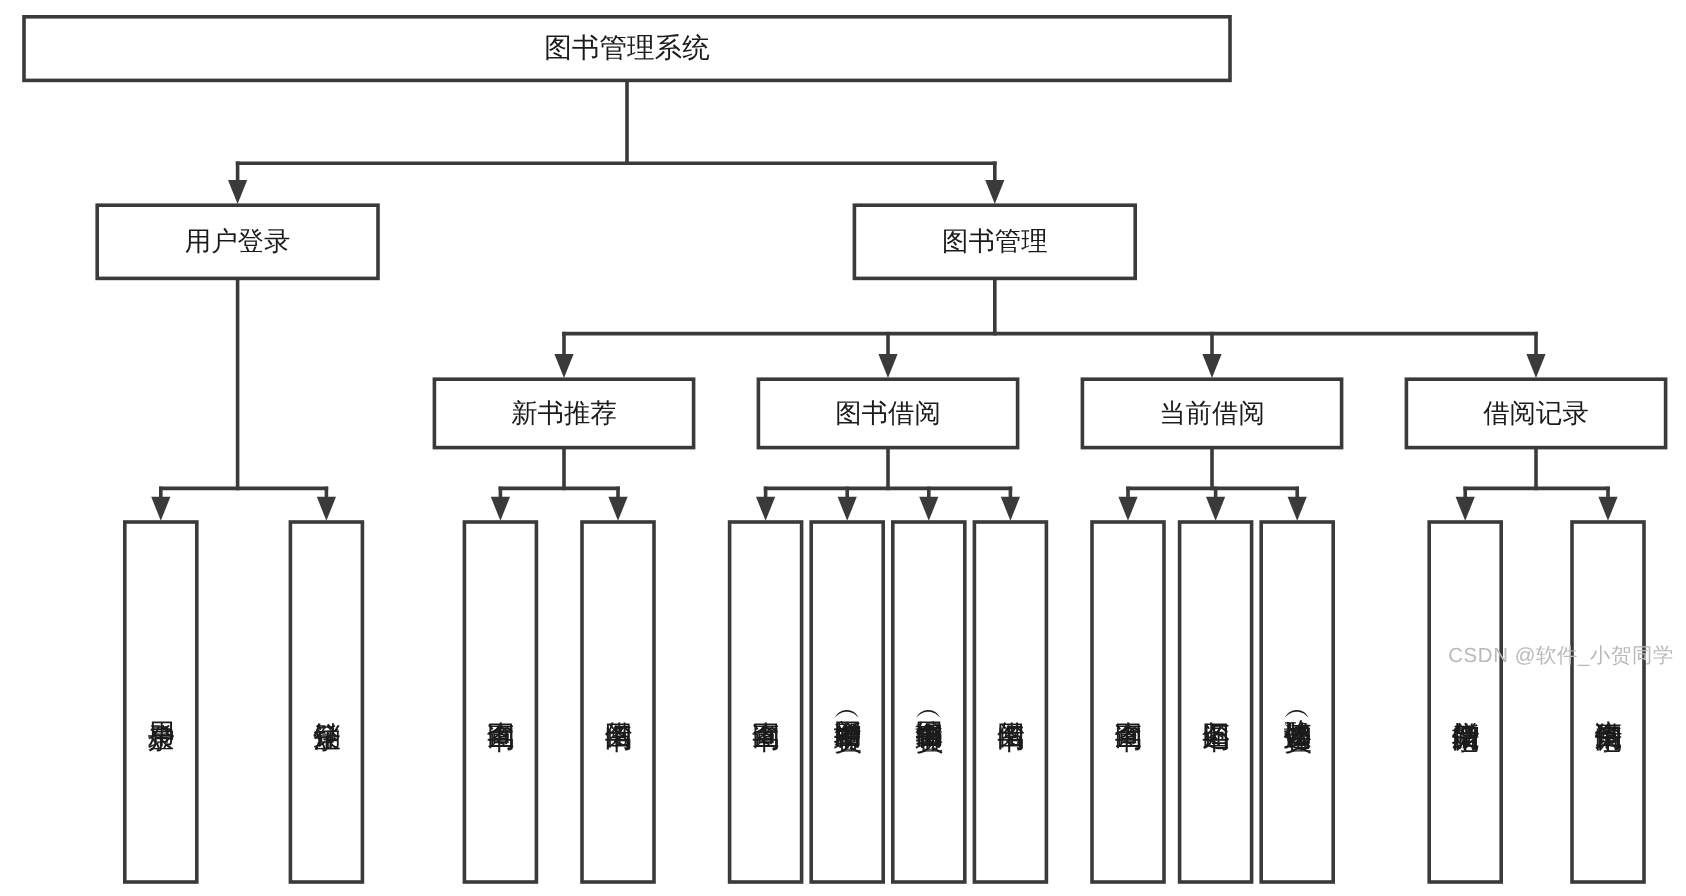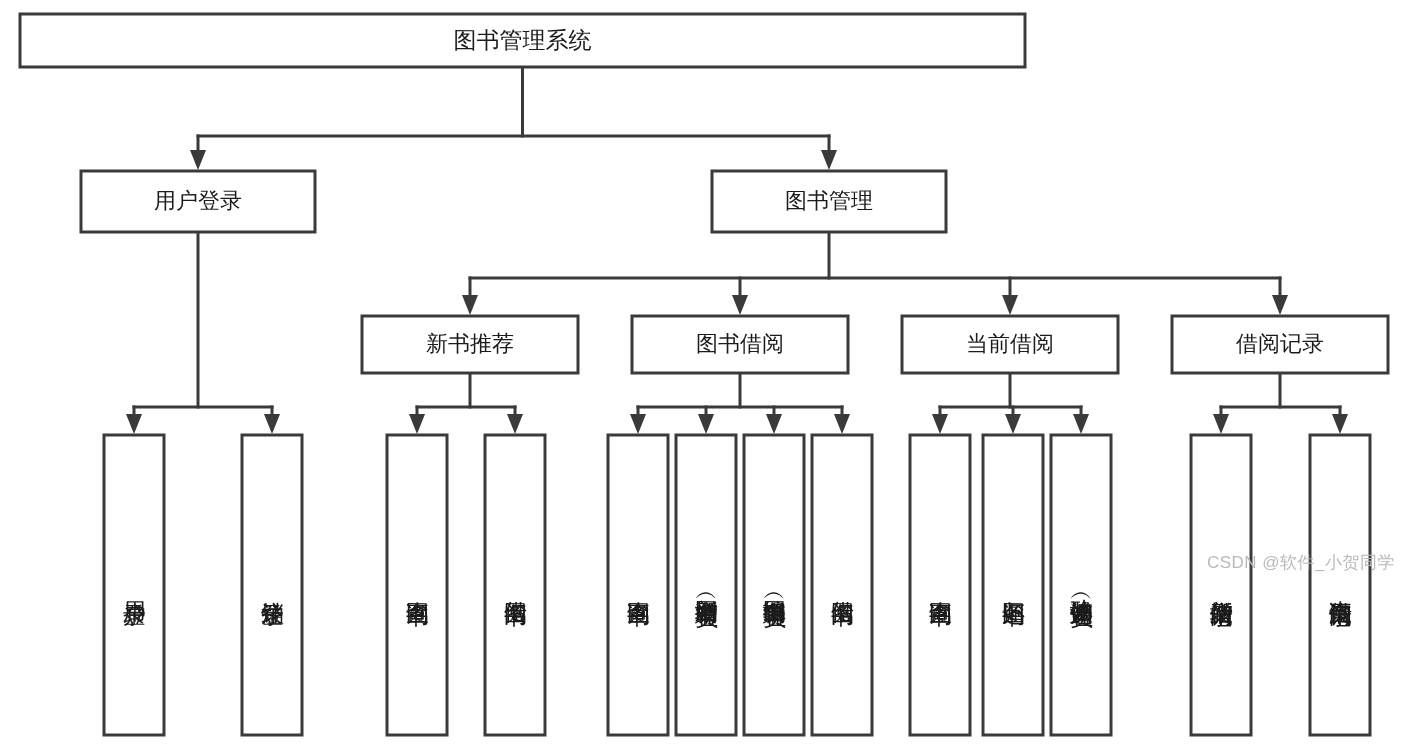--- a/index.html
+++ b/index.html
@@ -23,21 +23,21 @@
     position:absolute;
     display:flex;align-items:center;justify-content:center;
     writing-mode:vertical-rl;text-orientation:upright;
     font-family:"Liberation Sans","DejaVu Sans",sans-serif;
     font-size:23px;color:#1b1b1b;line-height:1.04;
     letter-spacing:1px;
     white-space:nowrap;
     pointer-events:none;
   }
   .watermark{
-    position:absolute;right:10px;bottom:0;
+    position:absolute;right:10px;bottom:16px;
     font-family:"Liberation Sans","DejaVu Sans",sans-serif;
     font-size:17px;color:#b9b9b9;letter-spacing:0.5px;
     user-select:none;
   }
 </style>
 </head>
 <body>
 
 <div id="stage">
 

